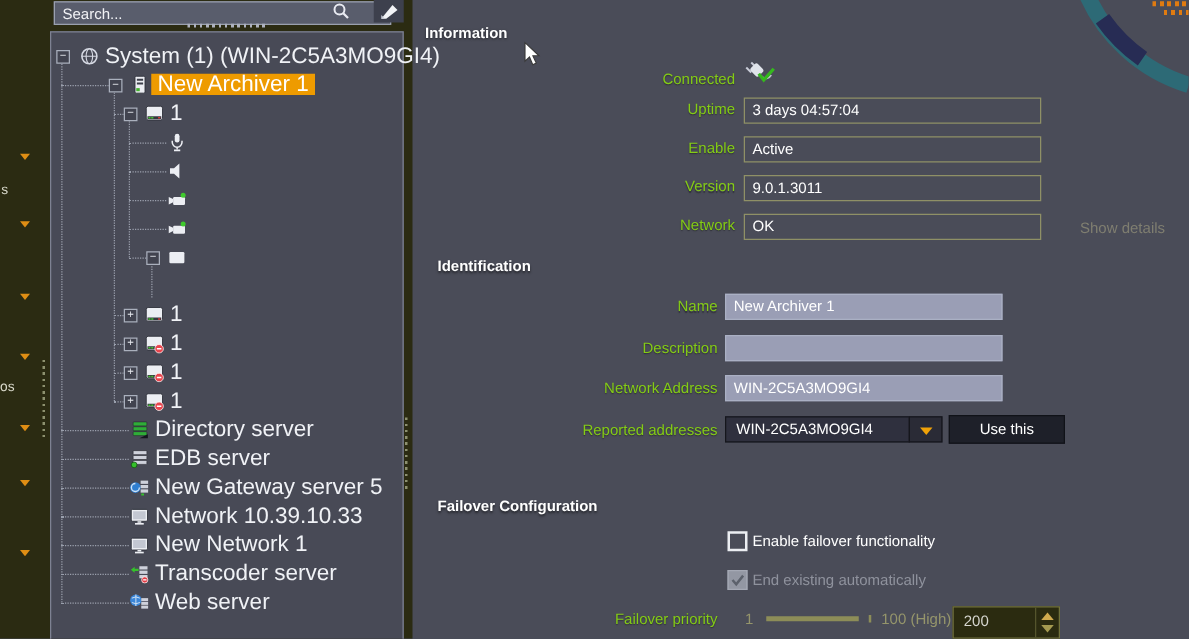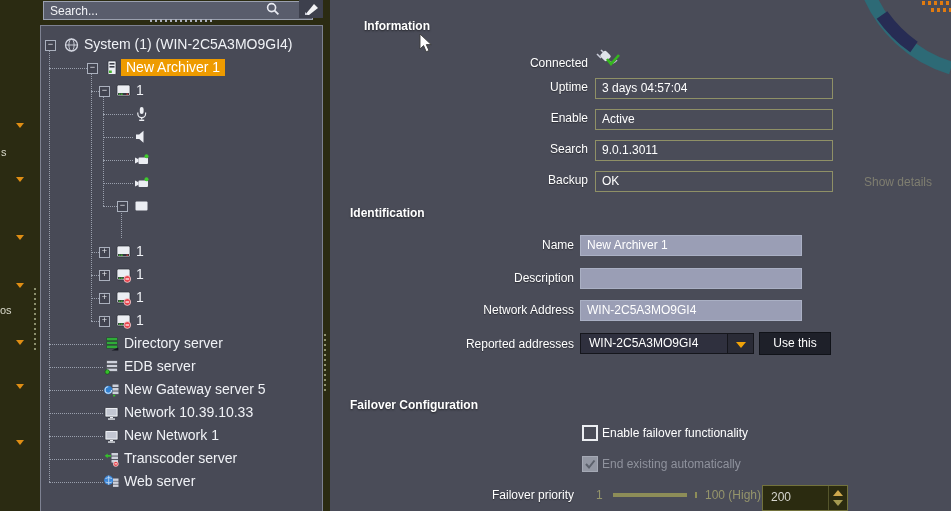--- a/index.html
+++ b/index.html
@@ -22,32 +22,32 @@
   #edit-btn{left:299px;top:0;width:24px;height:18px;background:#3d404d}
   #splitter-dots{left:150px;top:19px;width:62px;height:3px;
     background:repeating-linear-gradient(90deg,#aeb2bf 0 2px,transparent 2px 5px)}
   
   #tree-panel{left:40px;top:25px;width:281px;height:486px;background:#484a56;border:1px solid #7e8292}
   .vline{border-left:1px dotted #9aa0ad;width:0}
   .hstub{border-top:1px dotted #9aa0ad;height:0}
   .expander{width:9px;height:9px;background:#41434f;border:1px solid #aab0bd;color:#e6e8ee;
     font-size:9px;line-height:7px;text-align:center;z-index:2}
   .ticon{width:17px;height:16px;display:block}
-  .tlabel{color:#f0f2f6;font-size:14px;line-height:17px;white-space:nowrap}
+  .tlabel{color:#f0f2f6;font-size:18px;line-height:17px;white-space:nowrap}
   .tlabel.sel{background:#ee9b00;color:#fff;padding:0 5px;margin-left:-3px}
   
   #menu{left:150px;top:73px;width:275px;height:266px;background:#1f1f0a;z-index:30;
     box-shadow:2px 3px 7px rgba(0,0,0,.45)}
   .mitem{height:22px;line-height:22px;padding-left:27px;color:#eef0e6;font-size:12.5px;white-space:nowrap}
   .mitem.dis{color:#6f6f4a}
   .mitem.hl{margin:1px 2px 0 2px;height:20px;line-height:20px;border:1px solid #ffb52e;
     background:#f1a307;border-radius:2px;padding-left:25px;color:#fff}
   
   .sect-title{color:#fff;font-weight:bold;font-size:12px;text-shadow:0 1px 2px rgba(0,0,0,.55);white-space:nowrap}
-  .flabel{color:#ffffff;font-size:12px;text-align:right;text-shadow:0 1px 1px rgba(0,0,0,.4);white-space:nowrap}
+  .flabel{color:#84cc16;font-size:12px;text-align:right;text-shadow:0 1px 1px rgba(0,0,0,.4);white-space:nowrap}
   .ifield{border:1px solid #8f9066;color:#fff;font-size:12px;line-height:19px;padding-left:6px;white-space:nowrap}
   .lfield{background:#9a9eb5;border:1px solid #aab0c4;color:#fff;font-size:12px;line-height:19px;
     padding-left:6px;white-space:nowrap}
   #combo{background:#2f303e;border:1px solid #15161c;color:#fff;font-size:12px;line-height:19px;padding-left:8px}
   #combo-arrow{background:#2a2b36;border:1px solid #15161c}
   #combo-arrow .tri{position:absolute;left:8px;top:8px;width:0;height:0;
     border-left:5px solid transparent;border-right:5px solid transparent;border-top:6px solid #f0a208}
   #use-this{background:#1e2029;border:1px solid #101218;color:#fff;font-size:12px;text-align:center;
     line-height:21px;padding:0}
   #show-details{color:#7f7e70;font-size:12px}
@@ -92,21 +92,21 @@
 <div id="tree-panel" class="abs"></div>
 <div id="tree"></div>
 
 <svg class="abs" style="left:830px;top:0;z-index:0" width="121" height="80" viewBox="830 0 121 80">
   <path d="M 868 -8 A 130 130 0 0 0 951 68" fill="none" stroke="#2d6a76" stroke-width="13"></path>
   <path d="M 882 15 A 130 130 0 0 0 914 47" fill="none" stroke="#272c54" stroke-width="13"></path>
 </svg>
 <div class="abs" style="left:922px;top:1px;width:29px;height:4px;background:repeating-linear-gradient(90deg,#e07b10 0 3px,transparent 3px 6px)"></div>
 <div class="abs" style="left:931px;top:8px;width:20px;height:4px;background:repeating-linear-gradient(90deg,#e07b10 0 3px,transparent 3px 6px)"></div>
 
-<div class="sect-title abs" style="left:364px;top:19px">Information</div>
+<div class="sect-title abs" style="left:340px;top:19px">Information</div>
 <div class="flabel abs" style="left:430px;top:56px;width:158px">Connected</div>
 <span class="abs" style="left:594px;top:47px">
   <svg width="30" height="24" viewBox="0 0 30 24">
     <line x1="7" y1="3" x2="11" y2="7" stroke="#c9ccd8" stroke-width="1.6"></line>
     <line x1="3" y1="7" x2="7" y2="11" stroke="#c9ccd8" stroke-width="1.6"></line>
     <rect x="7" y="5" width="9" height="8" rx="2" fill="#dfe3ea" transform="rotate(45 11.5 9)"></rect>
     <path d="M15,14 q5,4 8,-1" stroke="#b9bdc9" stroke-width="1.4" fill="none"></path>
     <path d="M13,12 l4,5 l8,-9" stroke="#35b81e" stroke-width="2.6" fill="none"></path>
   </svg>
 </span>
@@ -115,21 +115,21 @@
 
 <div class="sect-title abs" id="ident-title" style="left:350px;top:206px">Identification</div>
 <div id="ident-fields"></div>
 <div class="flabel abs" style="left:380px;top:337px;width:194px">Reported addresses</div>
 <div id="combo" class="abs" style="left:580px;top:333px;width:138px;height:19px">
   <span>WIN-2C5A3MO9GI4</span>
 </div>
 <div id="combo-arrow" class="abs" style="left:727px;top:333px;width:25px;height:19px">
     <i class="tri"></i>
   </div>
-<button id="use-this" class="abs" style="left:759px;top:332px;width:72px;height:23px">Use this</button>
+<button id="use-this" class="abs" style="left:759px;top:332px;width:93px;height:23px">Use this</button>
 
 <div class="sect-title abs" style="left:350px;top:398px">Failover Configuration</div>
 <div id="checkboxes"></div>
 <div class="flabel abs" style="left:380px;top:488px;width:194px;font-weight:normal">Failover priority</div>
 <span class="dim abs" style="left:596px;top:488px">1</span>
 <div id="slider-track" class="abs" style="left:613px;top:493px;width:74px"></div>
 <div id="slider-tick" class="abs" style="left:695px;top:492px"></div>
 <span class="dim abs" style="left:705px;top:488px">100 (High)</span>
 <div id="spinner" class="abs" style="left:762px;top:485px;width:84px;height:24px">
   <span id="spinner-val">200</span>
@@ -331,23 +331,23 @@
       <path d="M2,4.5 q3.2,-2 6.4,0 M2,8 q3.2,2 6.4,0 M5.2,1.6 v9.2" stroke="#cfe2f5" stroke-width="0.8" fill="none"></path>
       <rect x="9.5" y="4.5" width="5.5" height="2.4" fill="#ced1db"></rect>
       <rect x="9.5" y="7.5" width="5.5" height="2.4" fill="#ced1db"></rect>
       <rect x="9.5" y="10.5" width="5.5" height="2.4" fill="#ced1db"></rect>
     </svg></div>
 <div class="tlabel" style="position: absolute; left: 124px; top: 473px;">Web server</div>
 <div class="flabel" style="position: absolute; left: 430px; top: 80px; width: 158px;">Uptime</div>
 <div class="ifield" style="position: absolute; left: 595px; top: 78px; width: 230px; height: 19px;">3 days 04:57:04</div>
 <div class="flabel" style="position: absolute; left: 430px; top: 111px; width: 158px;">Enable</div>
 <div class="ifield" style="position: absolute; left: 595px; top: 109px; width: 230px; height: 19px;">Active</div>
-<div class="flabel" style="position: absolute; left: 430px; top: 142px; width: 158px;">Search</div>
+<div class="flabel" style="position: absolute; left: 430px; top: 142px; width: 158px;">Version</div>
 <div class="ifield" style="position: absolute; left: 595px; top: 140px; width: 230px; height: 19px;">9.0.1.3011</div>
-<div class="flabel" style="position: absolute; left: 430px; top: 173px; width: 158px;">Backup</div>
+<div class="flabel" style="position: absolute; left: 430px; top: 173px; width: 158px;">Network</div>
 <div class="ifield" style="position: absolute; left: 595px; top: 171px; width: 230px; height: 19px;">OK</div>
 <div class="flabel" style="position: absolute; left: 380px; top: 238px; width: 194px;">Name</div>
 <div class="lfield" style="position: absolute; left: 580px; top: 235px; width: 214px; height: 19px;">New Archiver 1</div>
 <div class="flabel" style="position: absolute; left: 380px; top: 271px; width: 194px;">Description</div>
 <div class="lfield" style="position: absolute; left: 580px; top: 268px; width: 214px; height: 19px;"></div>
 <div class="flabel" style="position: absolute; left: 380px; top: 303px; width: 194px;">Network Address</div>
 <div class="lfield" style="position: absolute; left: 580px; top: 300px; width: 214px; height: 19px;">WIN-2C5A3MO9GI4</div>
 <div class="cb" style="position: absolute; left: 582px; top: 425px;"></div>
 <div class="cb-label" style="position: absolute; left: 602px; top: 426px;">Enable failover functionality</div>
 <div class="cb checked" style="position: absolute; left: 582px; top: 456px;"><svg width="14" height="14" viewBox="0 0 14 14">

